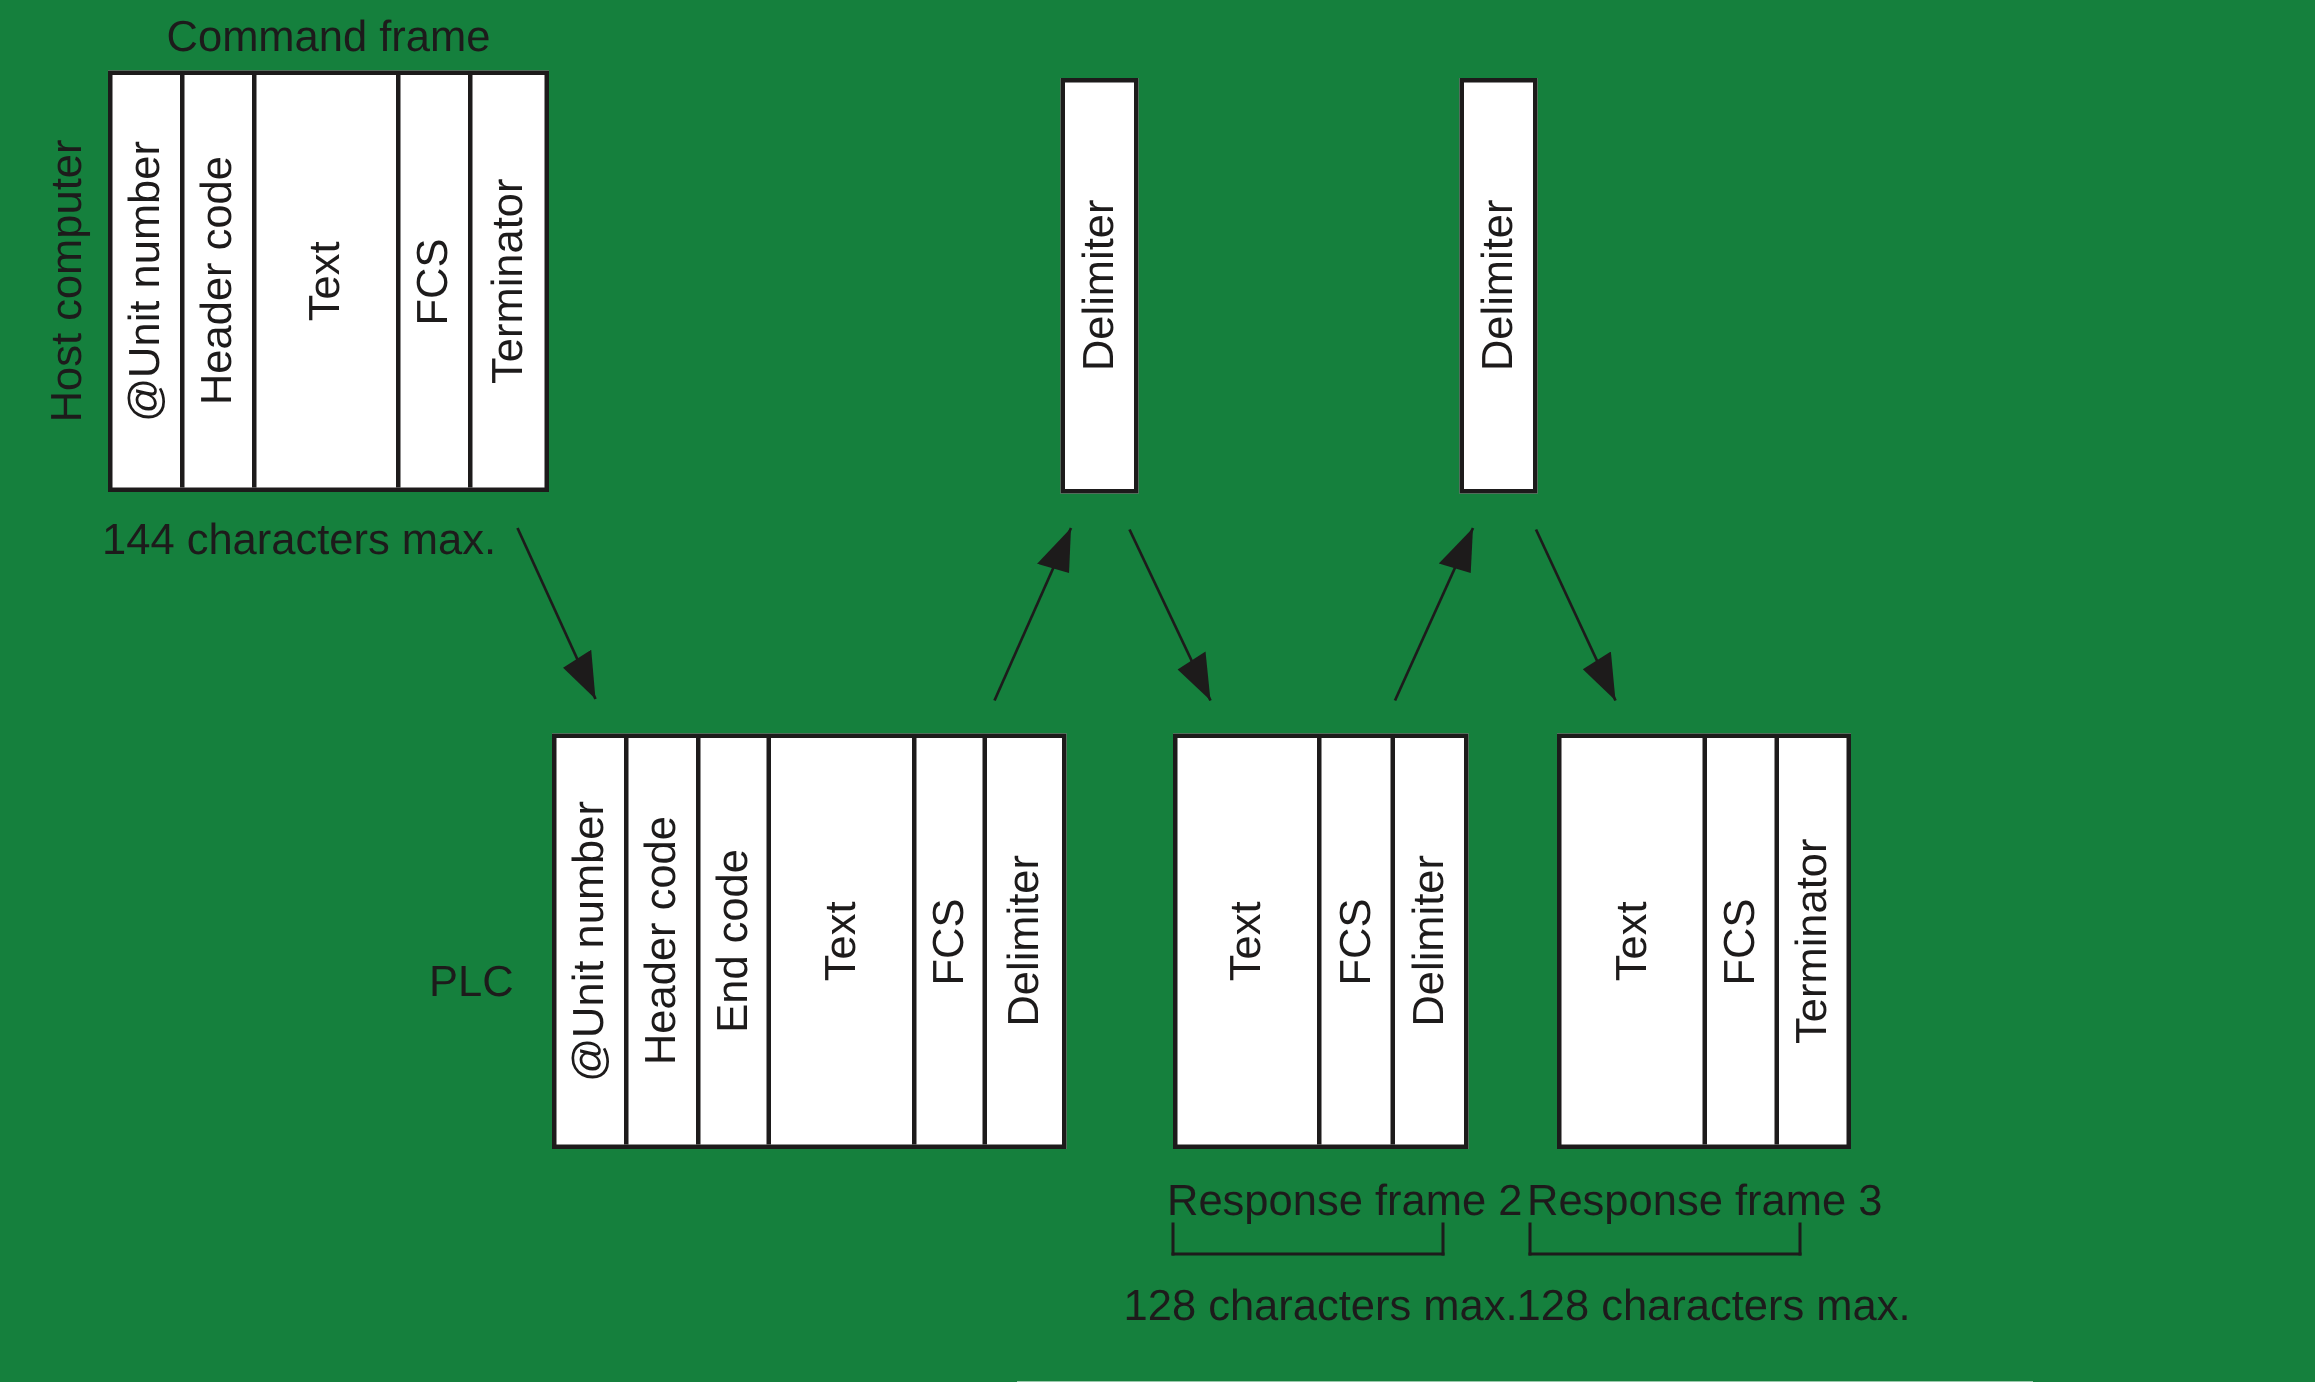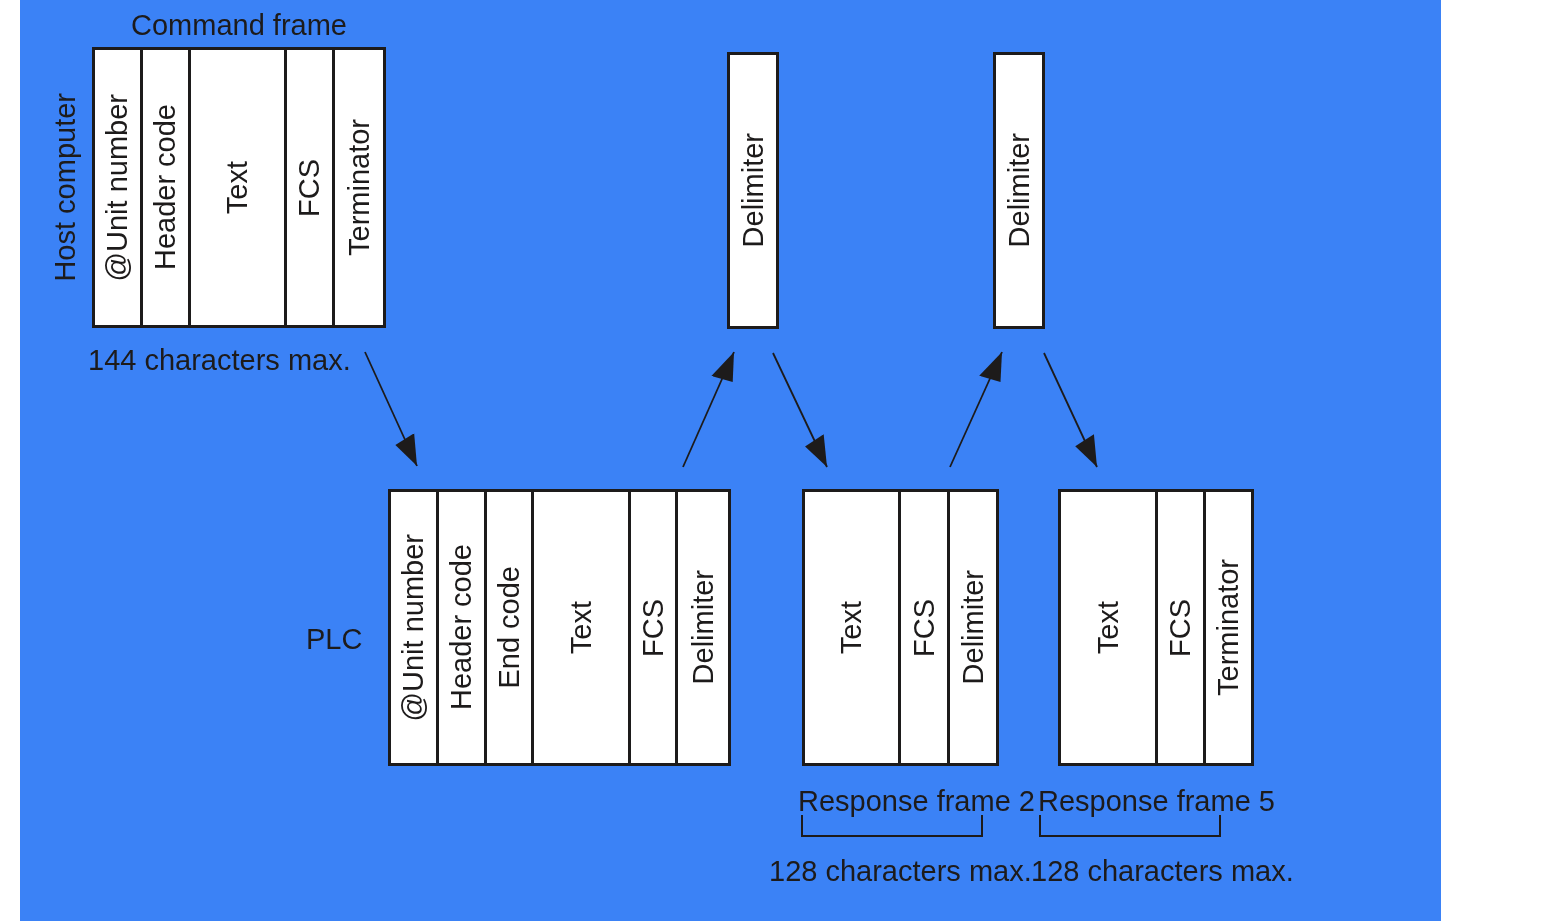--- a/index.html
+++ b/index.html
@@ -2,27 +2,26 @@
 <html><head>
 <meta charset="utf-8">
 <style>
   html, body {
     margin: 0;
     padding: 0;
     background: #ffffff;
   }
   .canvas {
     position: relative;
-    width: 1421px;
+    width: 1543px;
     height: 921px;
-    background: #3b82f6;
+    background: #15803d;
     font-family: "Liberation Sans", "DejaVu Sans", sans-serif;
     color: #1d1b1b;
     overflow: hidden;
-    margin-left: 20px;
   }
   .label {
     position: absolute;
     font-size: 29px;
     line-height: 1.1;
     white-space: nowrap;
     color: #1d1b1b;
   }
   .centered { text-align: center; }
   .frame {
@@ -106,21 +105,21 @@
       <span class="vtext">Delimiter</span>
     </div>
   </div>
 
   <div class="frame" style="left:973px; top:52px; width:52px; height:277px;">
     <div class="cell" style="flex:1 1 auto;">
       <span class="vtext">Delimiter</span>
     </div>
   </div>
 
-  <div class="label" style="left:286px; top:624px;">PLC</div>
+  <div class="label" style="left:286px; top:640px;">PLC</div>
 
   <div class="frame" style="left:368px; top:489px; width:343px; height:277px;">
     <div class="cell" style="flex:0 0 48px;">
       <span class="vtext">@Unit number</span>
     </div>
     <div class="cell" style="flex:0 0 48px;">
       <span class="vtext">Header code</span>
     </div>
     <div class="cell" style="flex:0 0 47px;">
       <span class="vtext">End code</span>
@@ -154,21 +153,21 @@
     </div>
     <div class="cell" style="flex:0 0 48px;">
       <span class="vtext">FCS</span>
     </div>
     <div class="cell" style="flex:1 1 auto;">
       <span class="vtext">Terminator</span>
     </div>
   </div>
 
   <div class="label" style="left:778px; top:786px;">Response frame 2</div>
-  <div class="label" style="left:1018px; top:786px;">Response frame 5</div>
+  <div class="label" style="left:1018px; top:786px;">Response frame 3</div>
 
   <div class="bracket" style="left:781px; top:815px; width:182px; height:22px;"></div>
   <div class="bracket" style="left:1019px; top:815px; width:182px; height:22px;"></div>
 
   <div class="label" style="left:749px; top:856px;">128 characters max.</div>
   <div class="label" style="left:1011px; top:856px;">128 characters max.</div>
 
   <svg class="arrows" viewBox="0 0 1543 921" xmlns="http://www.w3.org/2000/svg">
     <defs>
       <marker id="ah" markerUnits="userSpaceOnUse" markerWidth="34" markerHeight="28" refX="31" refY="14" orient="auto">

